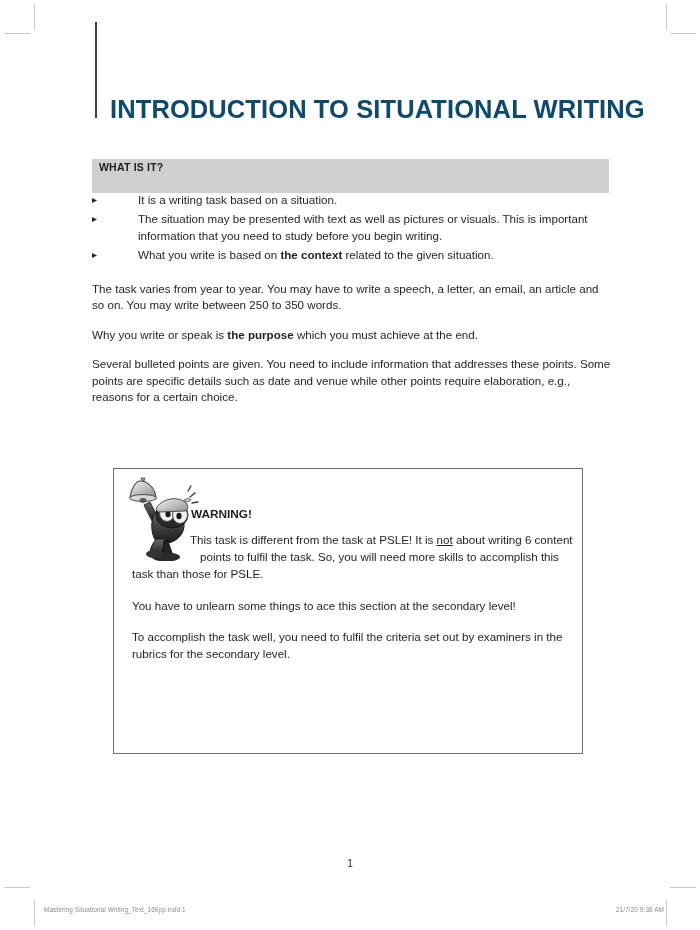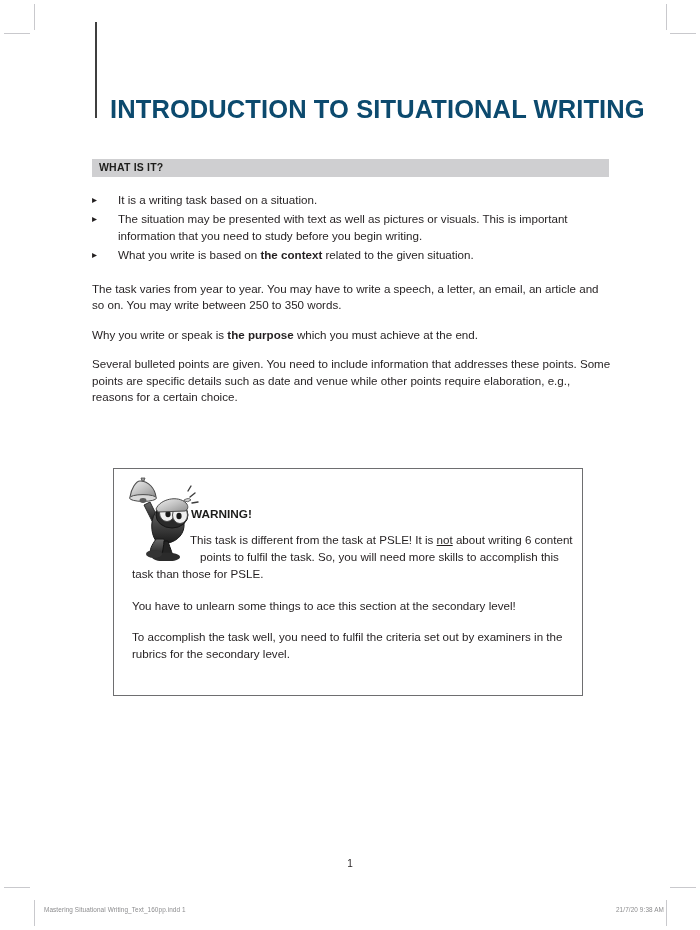--- a/index.html
+++ b/index.html
@@ -49,21 +49,21 @@
     color: #0c4a6e;
     white-space: nowrap;
   }
 
   
   .section-bar {
     position: absolute;
     left: 92px;
     top: 159px;
     width: 517px;
-    height: 18px;
+    height: 34px;
     background: #cfcfd1;
   }
   .section-bar-label {
     position: absolute;
     left: 7px;
     top: 2px;
     font-size: 10.5px;
     font-weight: bold;
     letter-spacing: 0.2px;
     color: #1d1d1b;
@@ -86,33 +86,33 @@
     margin-bottom: 3px;
   }
   .bullet-mark {
     flex: 0 0 auto;
     width: 26px;
     padding-top: 1px;
     font-size: 10px;
     color: #231f20;
     line-height: 1.42;
   }
-  .bullet-text { flex: 1 1 auto; }
+  .bullet-text { flex: 1 1 auto; margin-left: 20px; }
 
   .para { margin: 13px 0 0 0; }
   .para.first-para { margin-top: 17px; }
   b { font-weight: bold; }
 
   
   .warning-box {
     position: absolute;
     left: 113px;
     top: 468px;
     width: 470px;
-    height: 228px;
+    height: 286px;
     border: 1px solid #6e6e70;
     box-sizing: border-box;
     background: #ffffff;
   }
   .warn-illus {
     position: absolute;
     left: 8px;
     top: 6px;
     width: 80px;
     height: 86px;

